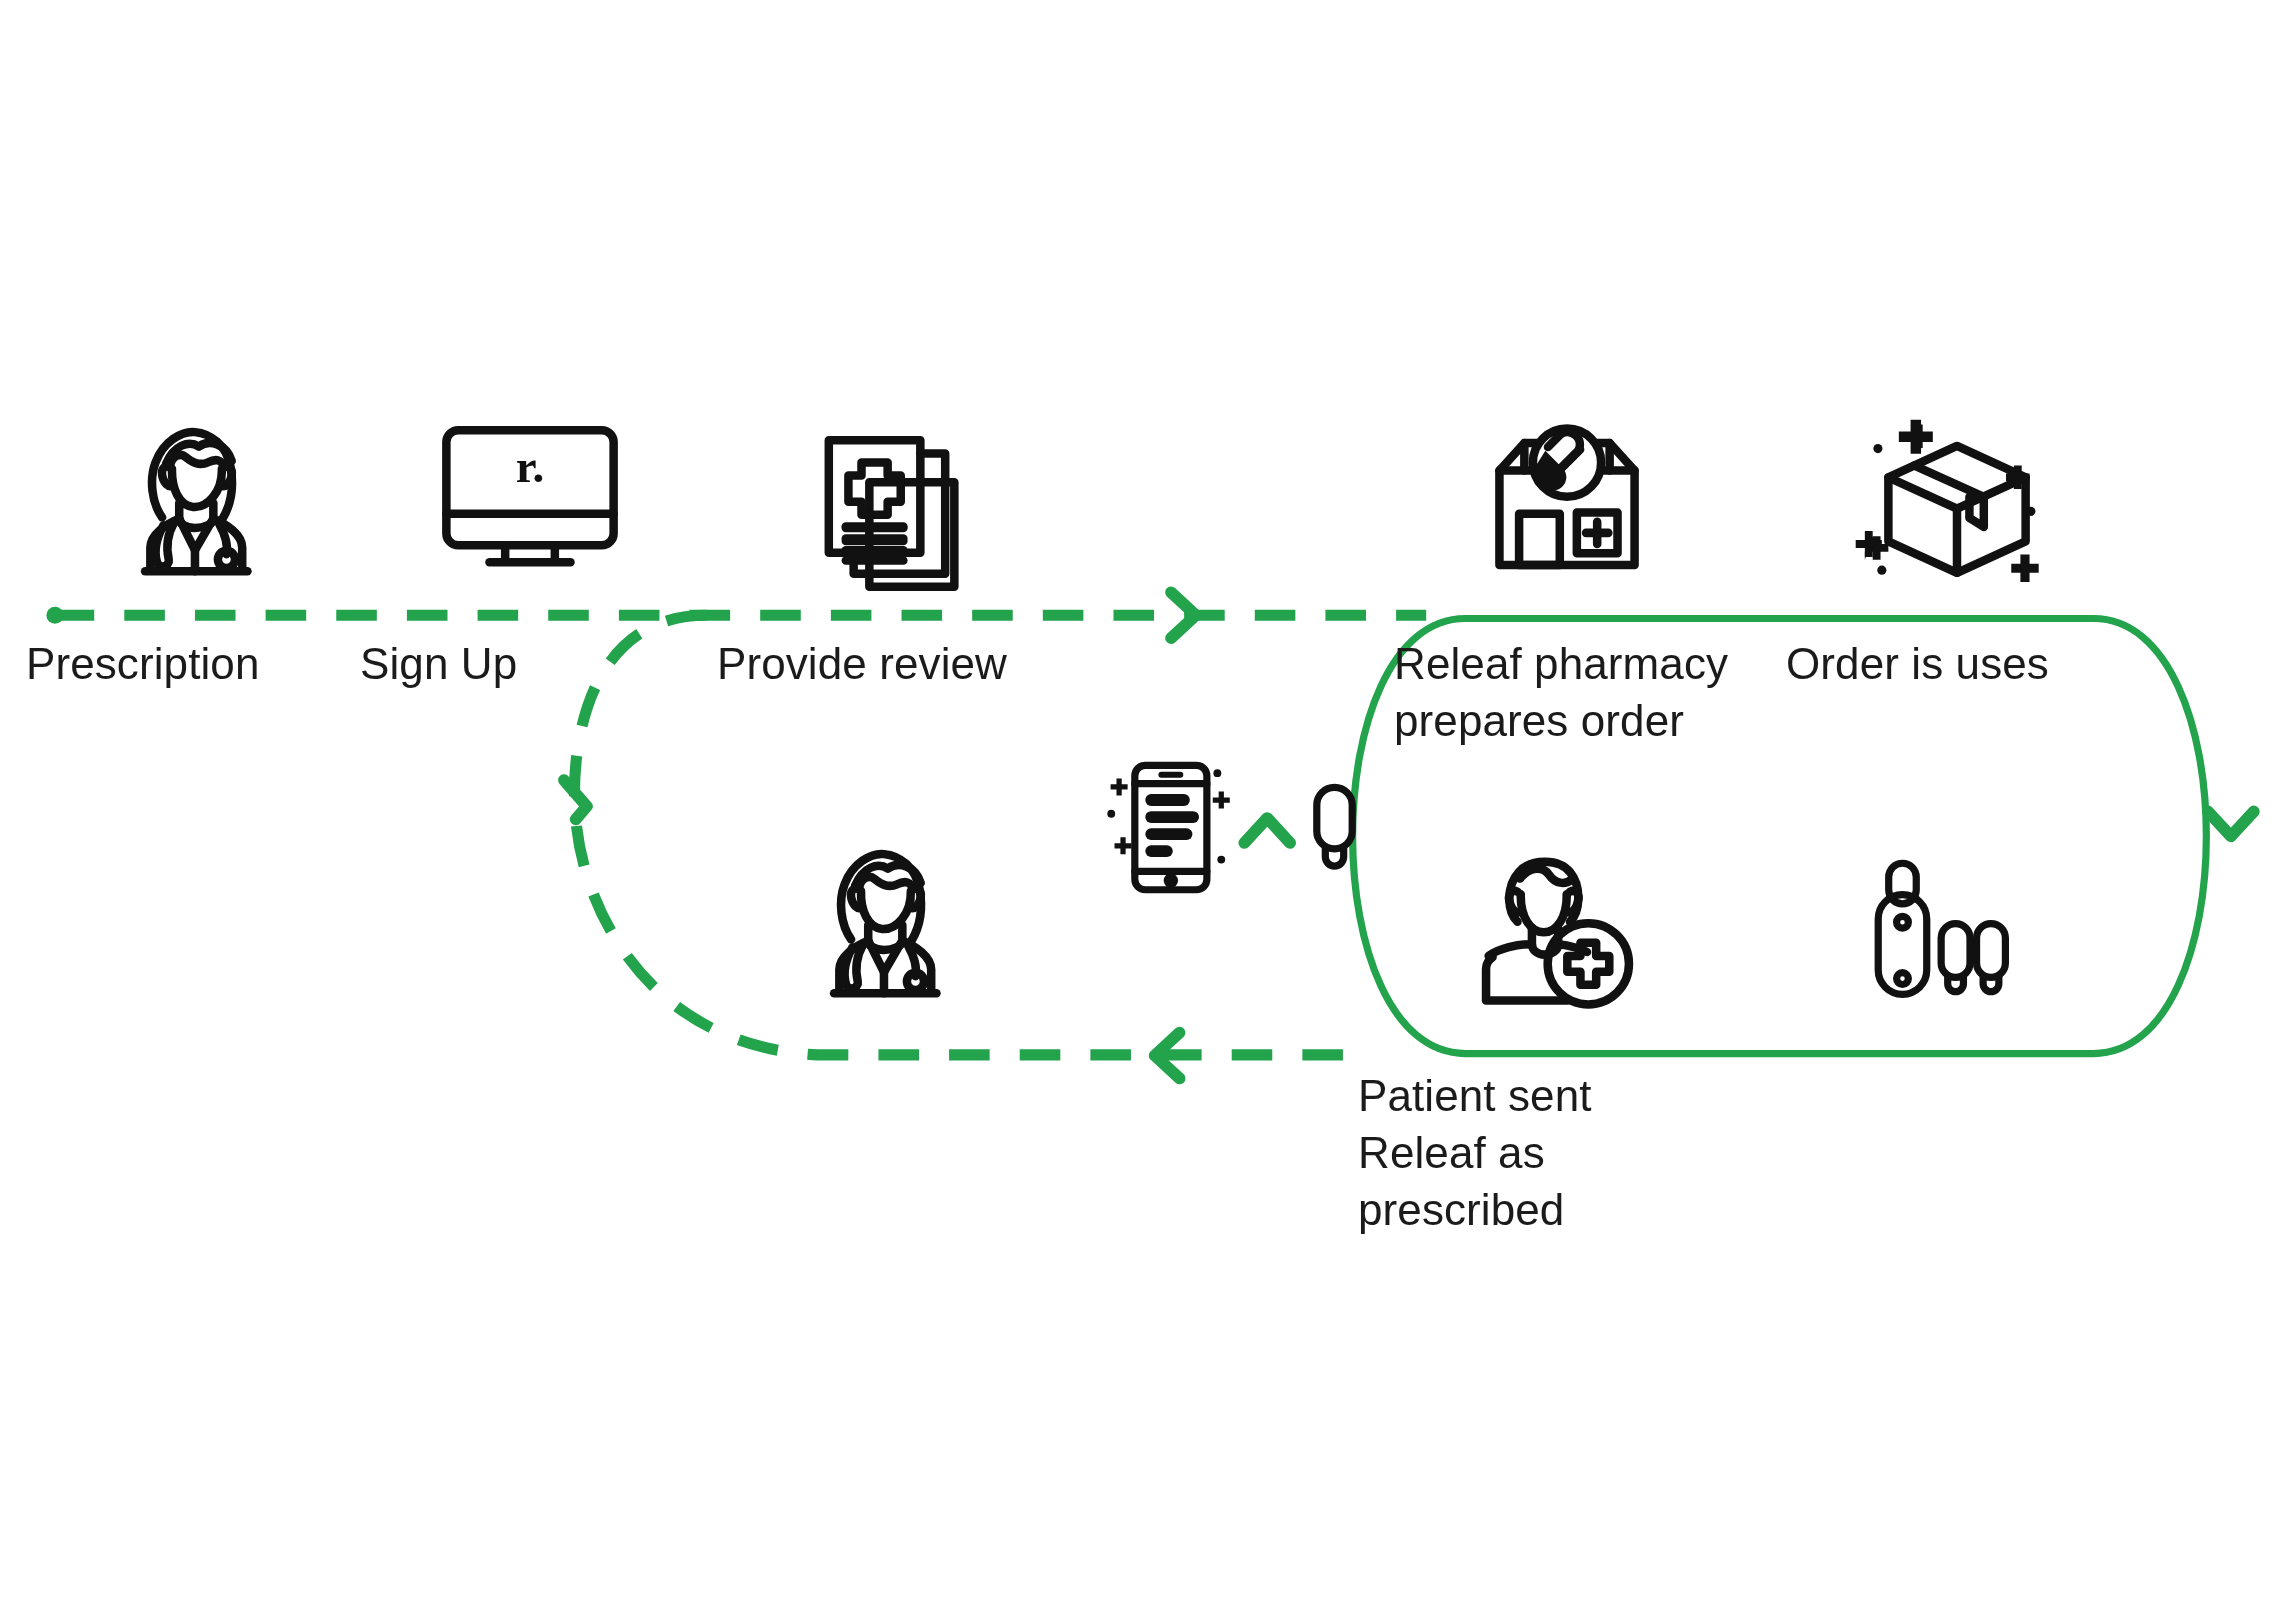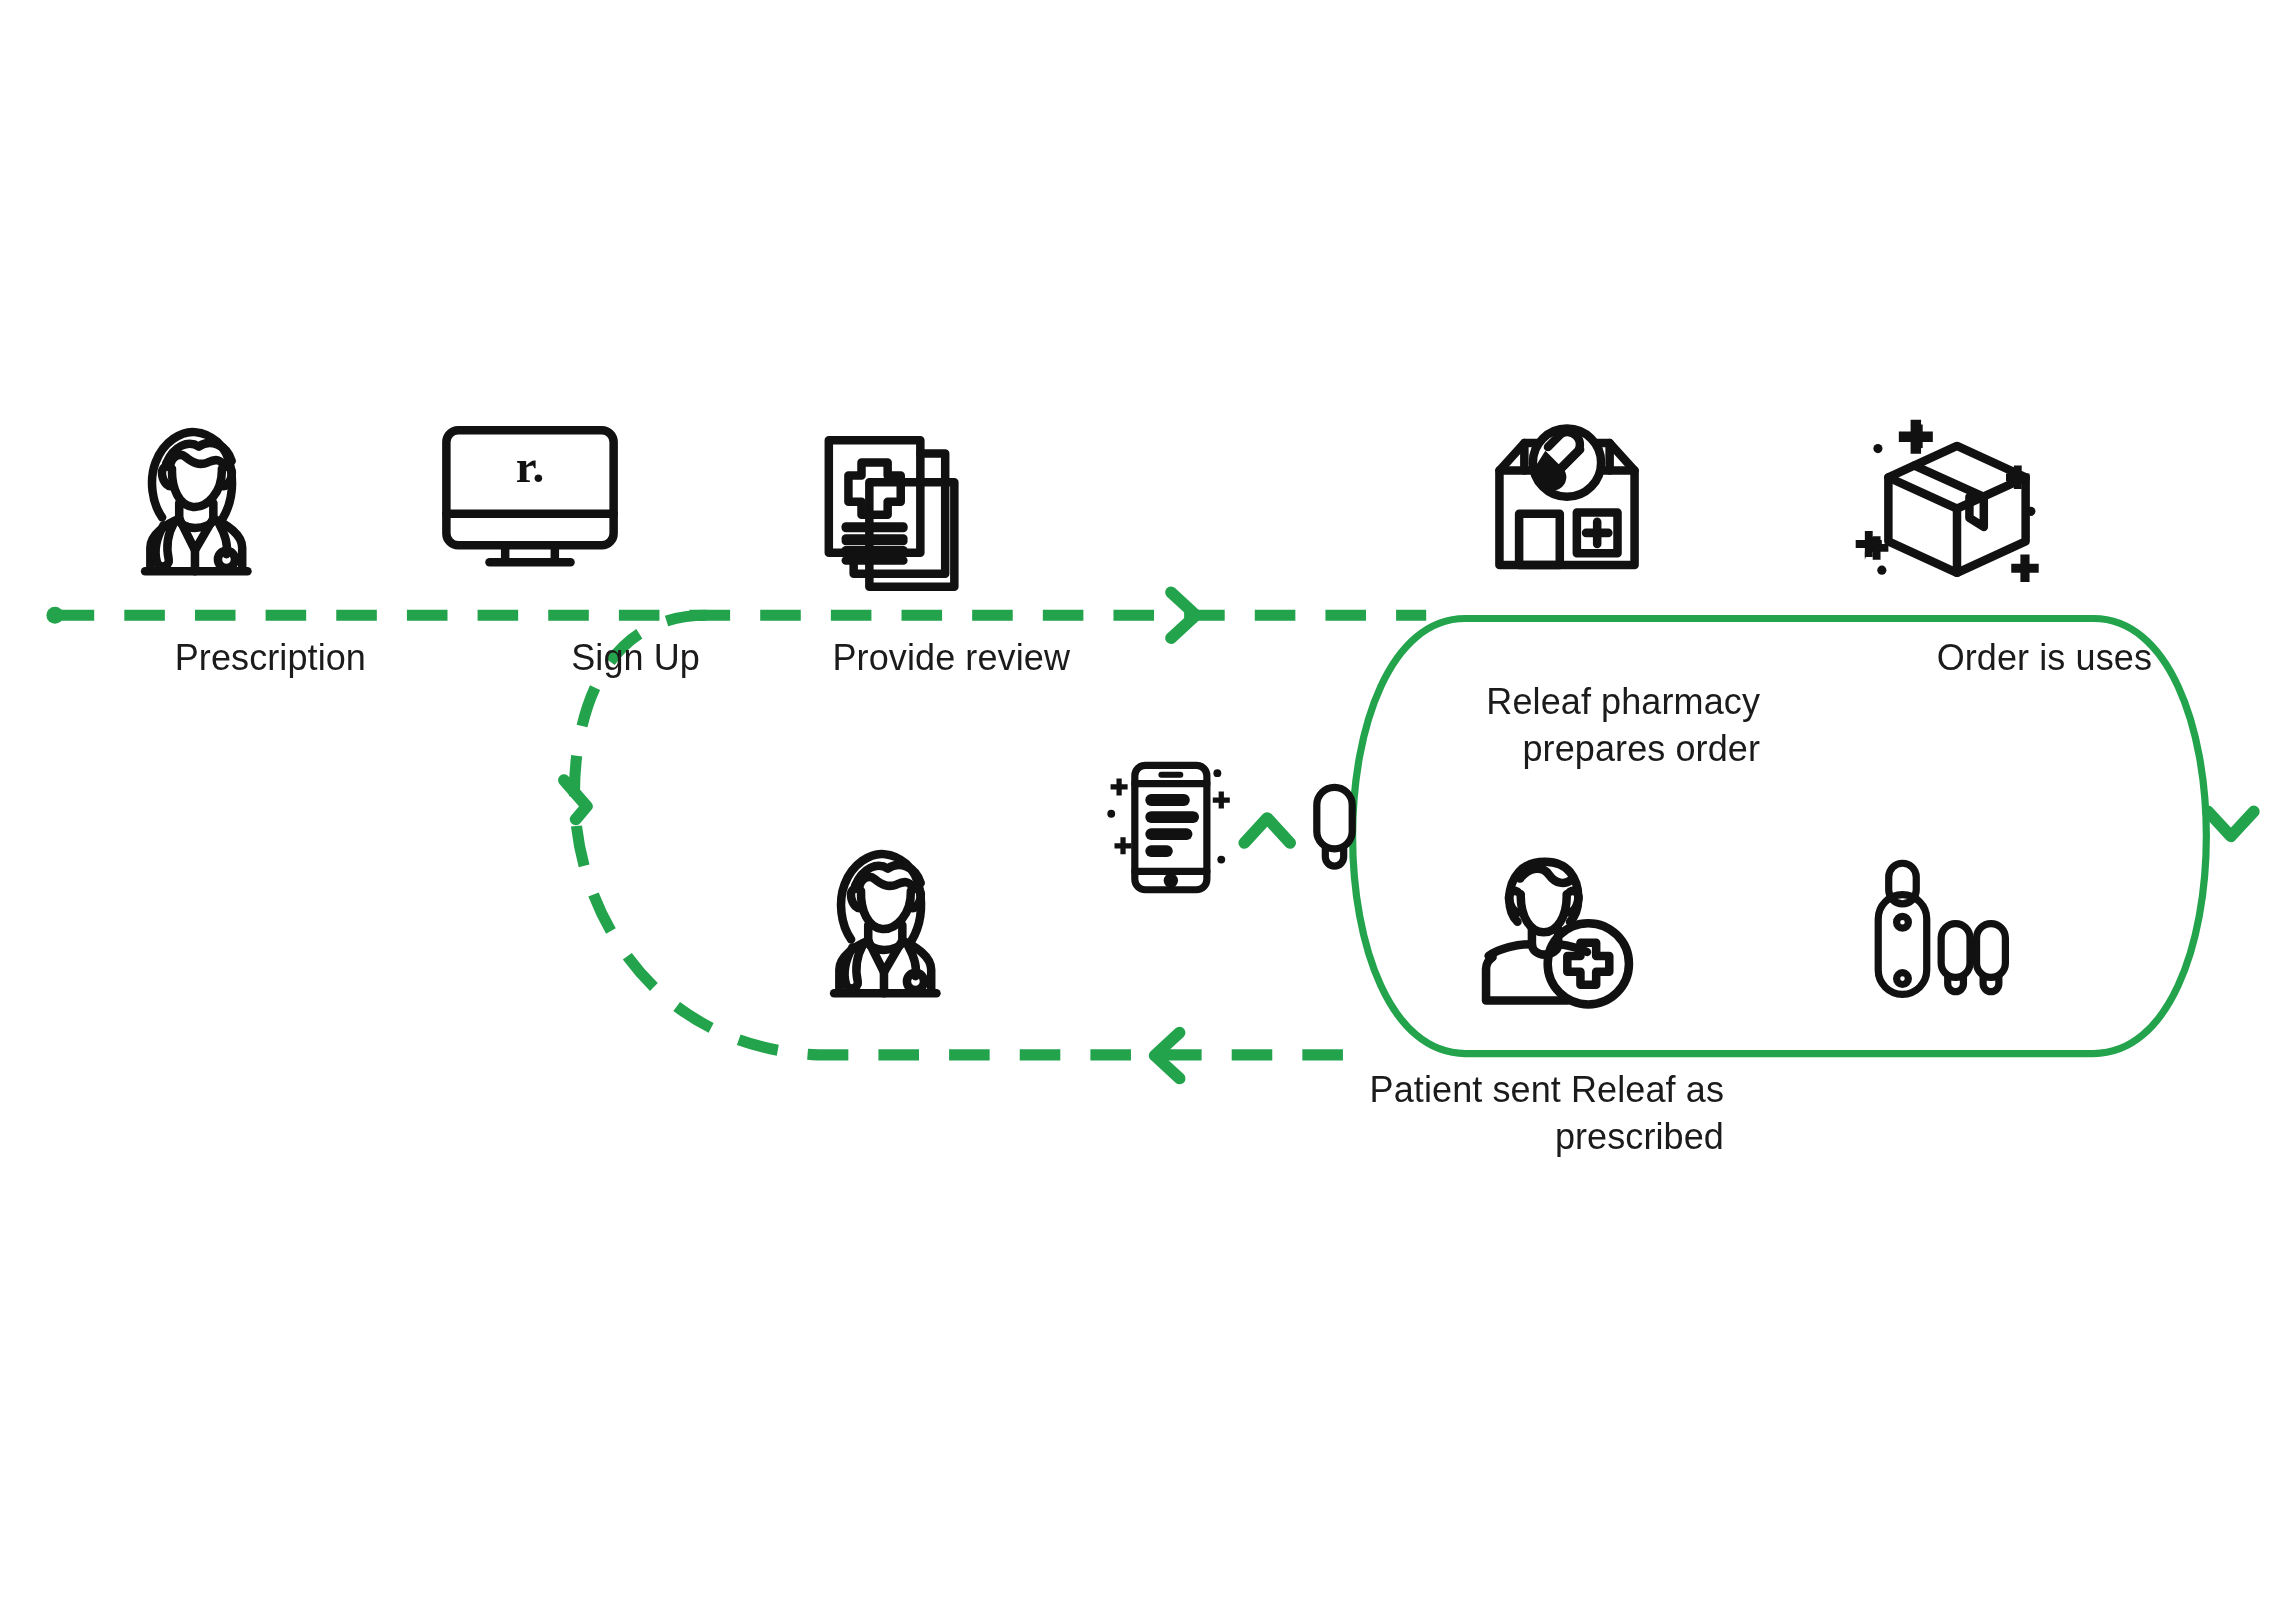--- a/index.html
+++ b/index.html
@@ -1,23 +1,23 @@
 <!DOCTYPE html>
 <html style="font-size:10.5px"><head>
 <meta charset="utf-8">
 <style>
   html,body{margin:0;padding:0;background:#ffffff;}
   body{width:2295px;height:1623px;font-family:"Liberation Sans",sans-serif;color:#1a1a1a;overflow:hidden;}
   #stage{position:relative;width:2295px;height:1623px;background:#fff;}
   .abs{position:absolute;}
   .label{
     position:absolute;
-    text-align:right;
+    text-align:left;
     font-family:"Liberation Sans",sans-serif;
-    font-size:36px;
+    font-size:44px;
     line-height:1.30;
     color:#1b1b1b;
     letter-spacing:0.1px;
     white-space:pre-line;
   }
   .icon{position:absolute;}
   svg{display:block;overflow:visible;}
   .stroke-blk{fill:none;stroke:#111111;stroke-width:13;stroke-linecap:round;stroke-linejoin:round;}
   .stroke-blk-thin{fill:none;stroke:#111111;stroke-width:11;stroke-linecap:round;stroke-linejoin:round;}
   .fill-blk{fill:#111111;}
@@ -254,21 +254,21 @@
       </g>
     </svg>
   </div>
 
   <div class="label" style="left:26px;top:635px;width:340px;">Prescription</div>
 
   <div class="label" style="left:360px;top:635px;width:340px;">Sign Up</div>
 
   <div class="label" style="left:717px;top:635px;width:353px;">Provide review</div>
 
-  <div class="label" style="left:1394px;top:635px;width:366px;margin-top:44px;">Releaf pharmacy
+  <div class="label" style="left:1394px;top:635px;width:366px;">Releaf pharmacy
 prepares order</div>
 
   <div class="label" style="left:1786px;top:635px;width:366px;">Order is uses</div>
 
 
   <div class="label" style="left:1358px;top:1067px;width:366px;">Patient sent Releaf as
 prescribed</div>
 
 
 </div>

